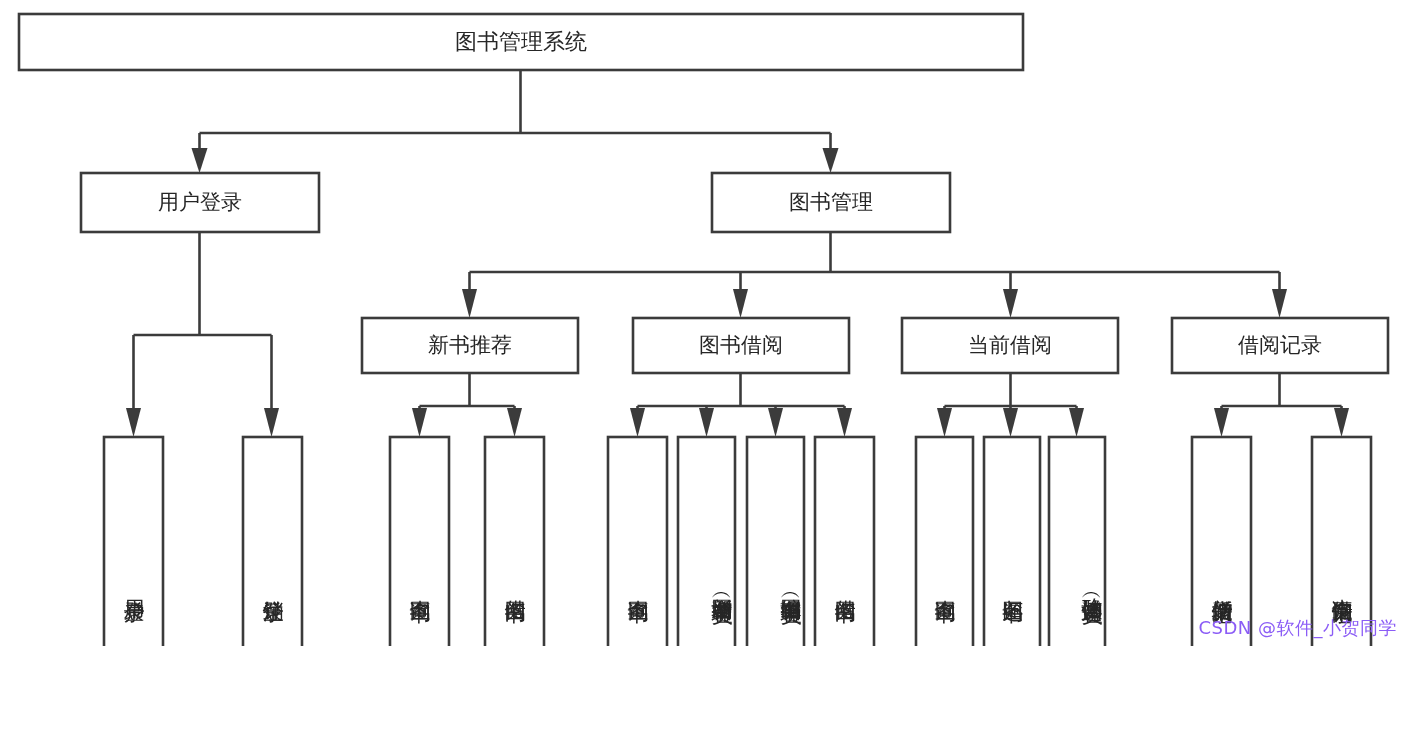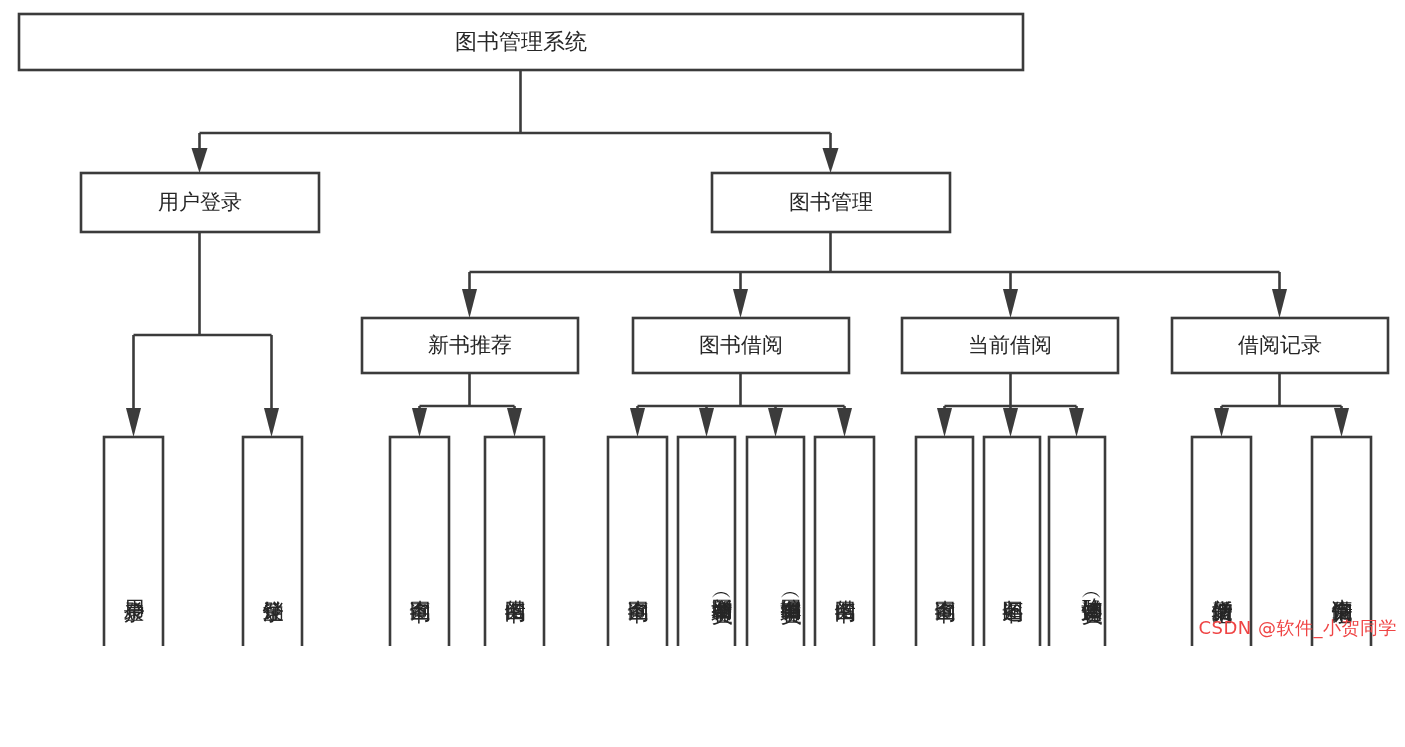--- a/index.html
+++ b/index.html
@@ -68,21 +68,21 @@
     display: flex;
     align-items: center;
     justify-content: center;
   }
   .watermark {
     position: absolute;
     right: 8px;
     bottom: 6px;
     font-family: "DejaVu Sans", "Liberation Sans", sans-serif;
     font-size: 18px;
-    color: #ef4444;
+    color: #8b5cf6;
     letter-spacing: 0.5px;
     white-space: nowrap;
   }
 </style>
 </head>
 <body>
 
 <div id="diagram-root">
 
   <svg id="tree-svg" viewBox="0 0 1405 747">

